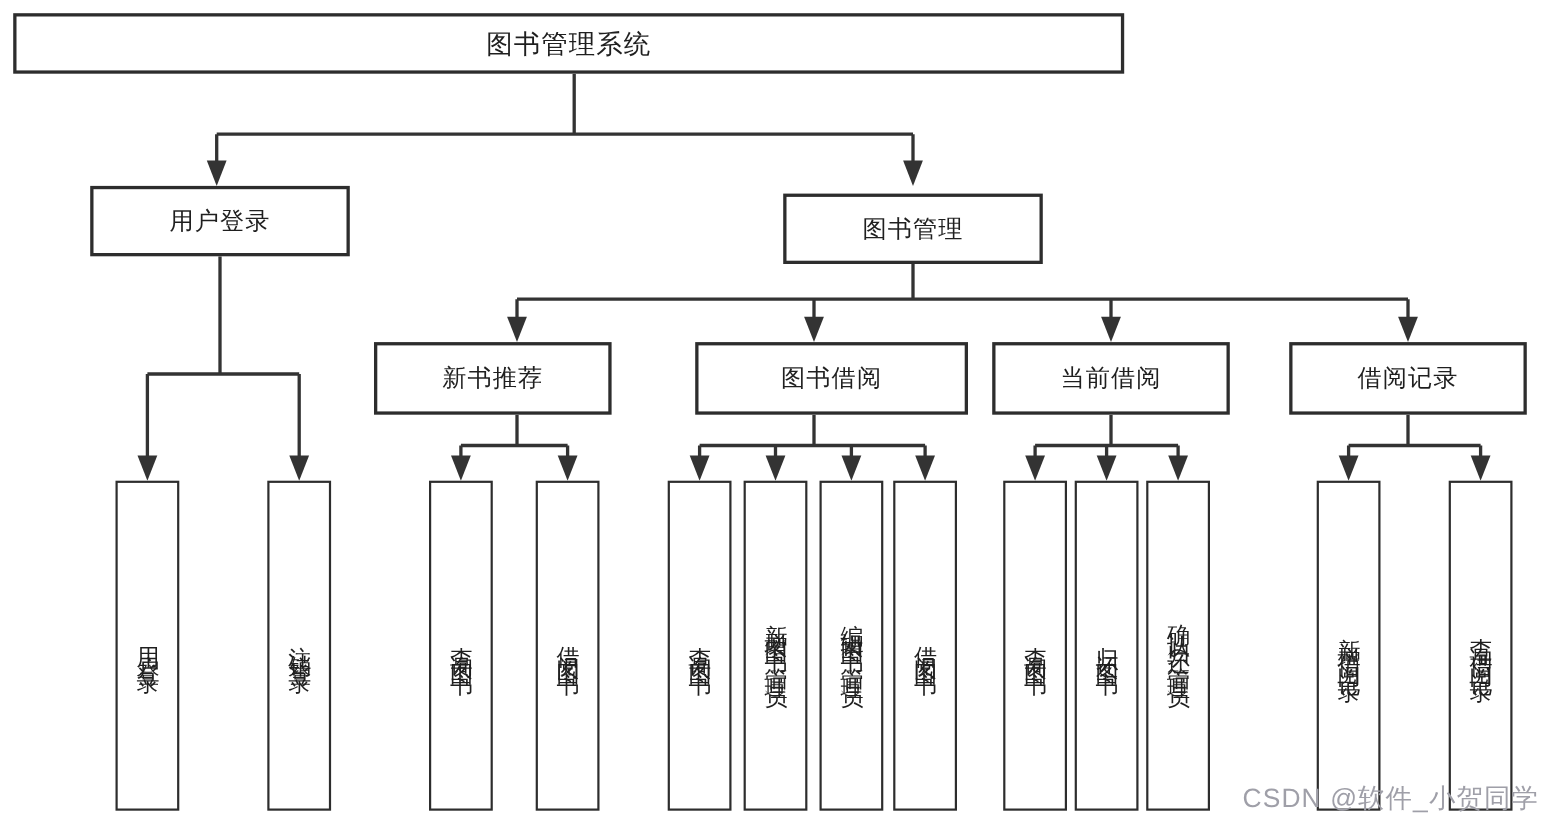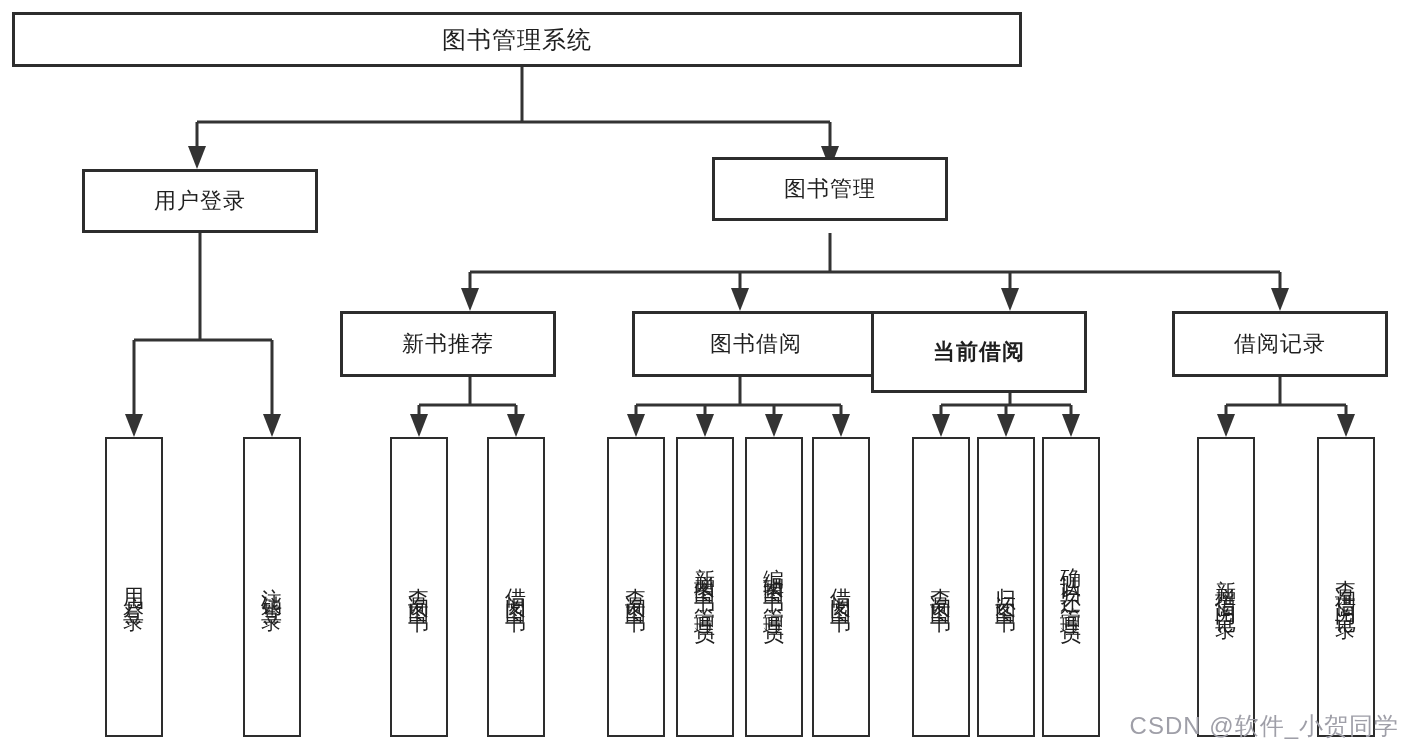--- a/index.html
+++ b/index.html
@@ -102,31 +102,31 @@
     </g>
   </svg>
 
   <div class="node root" style="left:12px; top:12px; width:1010px; height:55px;">
     <span>图书管理系统</span>
   </div>
 
   <div class="node lvl2" style="left:82px; top:169px; width:236px; height:64px;">
     <span>用户登录</span>
   </div>
-  <div class="node lvl2" style="left:712px; top:157px; width:236px; height:64px;">
+  <div class="node lvl2" style="left:712px; top:176px; width:236px; height:64px;">
     <span>图书管理</span>
   </div>
 
   <div class="node lvl3" style="left:340px; top:311px; width:216px; height:66px;">
     <span>新书推荐</span>
   </div>
   <div class="node lvl3" style="left:632px; top:311px; width:248px; height:66px;">
     <span>图书借阅</span>
   </div>
-  <div class="node lvl3" style="left:871px; top:311px; width:216px; height:82px;font-weight:bold;">
+  <div class="node lvl3" style="left:902px; top:311px; width:216px; height:66px;">
     <span>当前借阅</span>
   </div>
   <div class="node lvl3" style="left:1172px; top:311px; width:216px; height:66px;">
     <span>借阅记录</span>
   </div>
 
   <div class="node leaf" style="left:105px; top:437px; width:58px; height:300px;">
     <span class="vtext">用户登录</span>
   </div>
   <div class="node leaf" style="left:243px; top:437px; width:58px; height:300px;">

